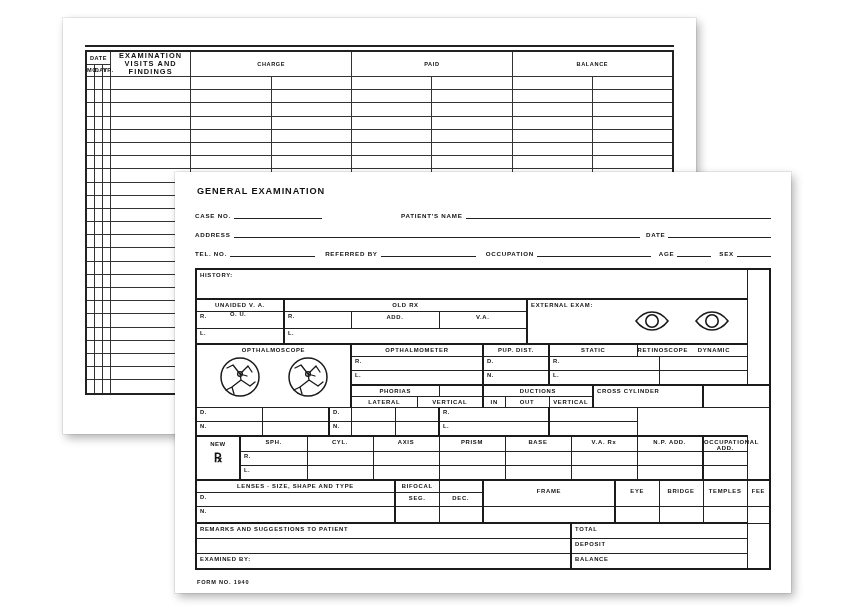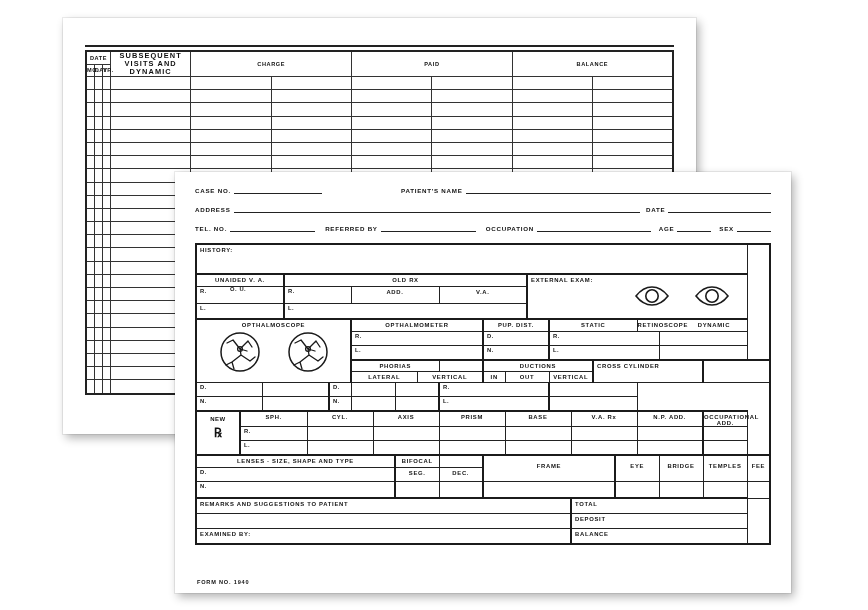--- a/index.html
+++ b/index.html
@@ -73,21 +73,21 @@
 
 <div class="stage">
 
   <div class="card" id="back-card">
     <div class="bc-inner">
       <div class="rule-top"></div>
       <table class="tbl" id="visits-table">
         <tbody id="visits-body">
             <tr>
               <td class="hdr c-mo" colspan="3">DATE</td>
-              <td class="hdr hdr-big" rowspan="2">SUBSEQUENT VISITS AND DYNAMIC</td>
+              <td class="hdr hdr-big" rowspan="2">EXAMINATION VISITS AND FINDINGS</td>
               <td class="hdr" colspan="2" rowspan="2">CHARGE</td>
               <td class="hdr" colspan="2" rowspan="2">PAID</td>
               <td class="hdr" colspan="2" rowspan="2">BALANCE</td>
             </tr>
             <tr>
               <td class="hdr c-mo">MO.</td>
               <td class="hdr c-day">DAY</td>
               <td class="hdr c-yr">YR.</td>
             </tr>
             <tr class="row">
@@ -379,20 +379,21 @@
               <td class="c-cents"></td>
             </tr>
           </tbody>
       </table>
     </div>
   </div>
 
   <div class="card" id="front-card">
     <div class="fc-inner">
 
+      <div id="gen-exam-title">GENERAL EXAMINATION</div>
 
       <div class="fld-row">
         <span class="fld">
           <span class="lab">CASE NO.</span>
           <span class="line" style="width:88px"></span>
         </span>
         <span class="spacer"></span>
         <span class="fld" style="width:370px">
           <span class="lab">PATIENT'S NAME</span>
           <span class="line" style="flex:1"></span>

